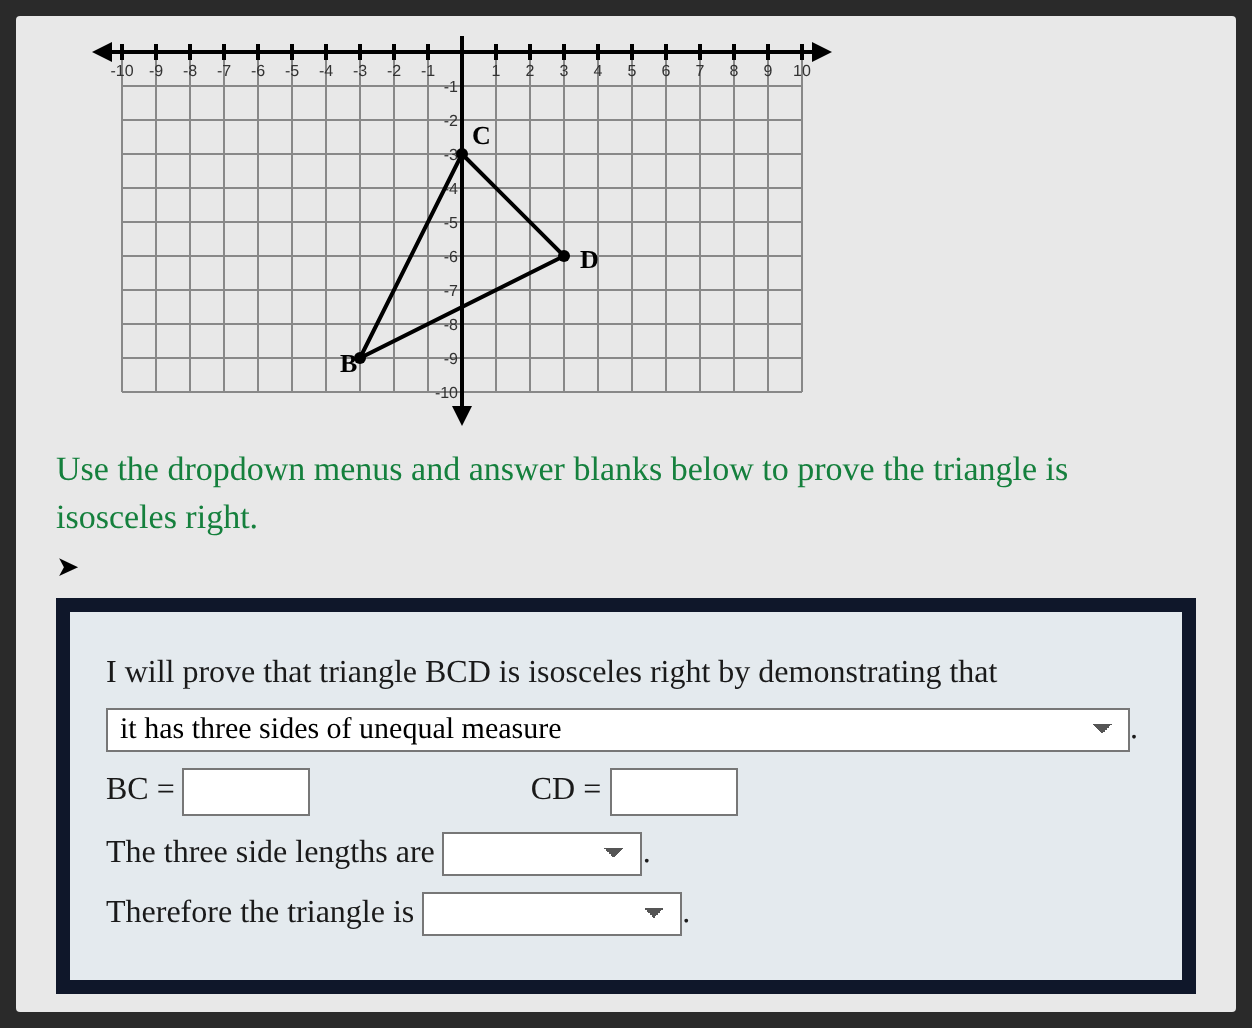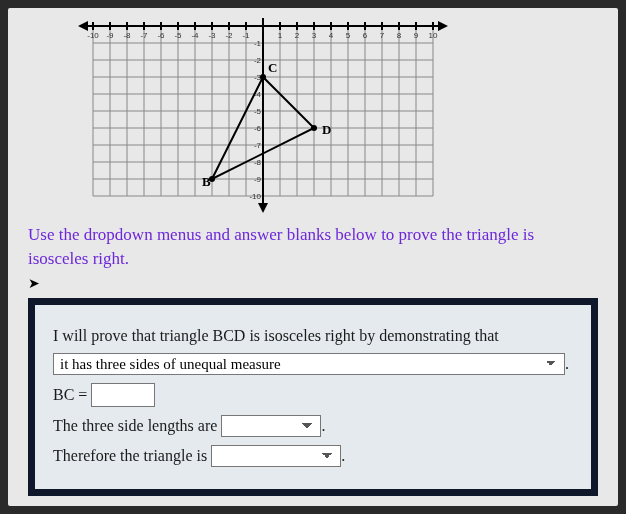--- a/index.html
+++ b/index.html
@@ -1,19 +1,19 @@
 <!DOCTYPE html>
 <html><head>
 <meta charset="utf-8">
 <style>
 body{margin:0;padding:0;font-family:Georgia,serif;background:#2a2a2a;width:626px;height:514px;overflow:hidden}
 .page{background:#e8e8e8;margin:8px;padding:0;height:498px;border-radius:2px}
-.graph-area{padding:10px 10px 5px 70px}
+.graph-area{padding:10px 10px 5px 38px}
 svg{display:block}
-.q{padding:5px 20px 10px 20px;font-size:17px;color:#6d28d9;line-height:1.4}
+.q{padding:5px 20px 10px 20px;font-size:17px;color:#15803d;line-height:1.4}
 .proof{margin:0 20px 10px 20px;background:#e4eaee;border:7px solid #0f172a;padding:14px 18px;font-size:16px;color:#1a1a1a}
 .proof .line{margin:8px 0}
 .sel{background:#fff;border:1px solid #777;font-family:inherit;font-size:15px;padding:2px 24px 2px 6px;appearance:none;background-image:linear-gradient(45deg,transparent 50%,#555 50%),linear-gradient(135deg,#555 50%,transparent 50%);background-position:calc(100% - 13px) 50%,calc(100% - 8px) 50%;background-size:5px 5px,5px 5px;background-repeat:no-repeat}
 .sel.wide{width:512px}
 .sel.sm{width:100px}
 .sel.md{width:130px}
 .inp{width:54px;height:22px;border:1px solid #777;background:#fff;font-family:inherit;font-size:15px;padding:0 4px}
 .row{display:flex;gap:110px;align-items:center}
 .cursor{position:relative;left:20px;top:-6px;font-size:14px;color:#000}
 </style>
@@ -140,20 +140,21 @@
   <div class="q">Use the dropdown menus and answer blanks below to prove the triangle is isosceles right.</div>
   <div class="cursor">➤</div>
 
   <div class="proof">
     <div class="line">I will prove that triangle BCD is isosceles right by demonstrating that</div>
     <div class="line">
       <select class="sel wide"><option>it has three sides of unequal measure</option></select><span>.</span>
     </div>
     <div class="line row">
       <span><span>BC =</span> <input class="inp" value="" style=""></span>
+      <span><span>CD =</span> <input class="inp" value="" style=""></span>
     </div>
     <div class="line">
       <span>The three side lengths are</span>
       <select class="sel sm"><option></option></select><span>.</span>
     </div>
     <div class="line">
       <span>Therefore the triangle is</span>
       <select class="sel md"><option></option></select><span>.</span>
     </div>
   </div>

